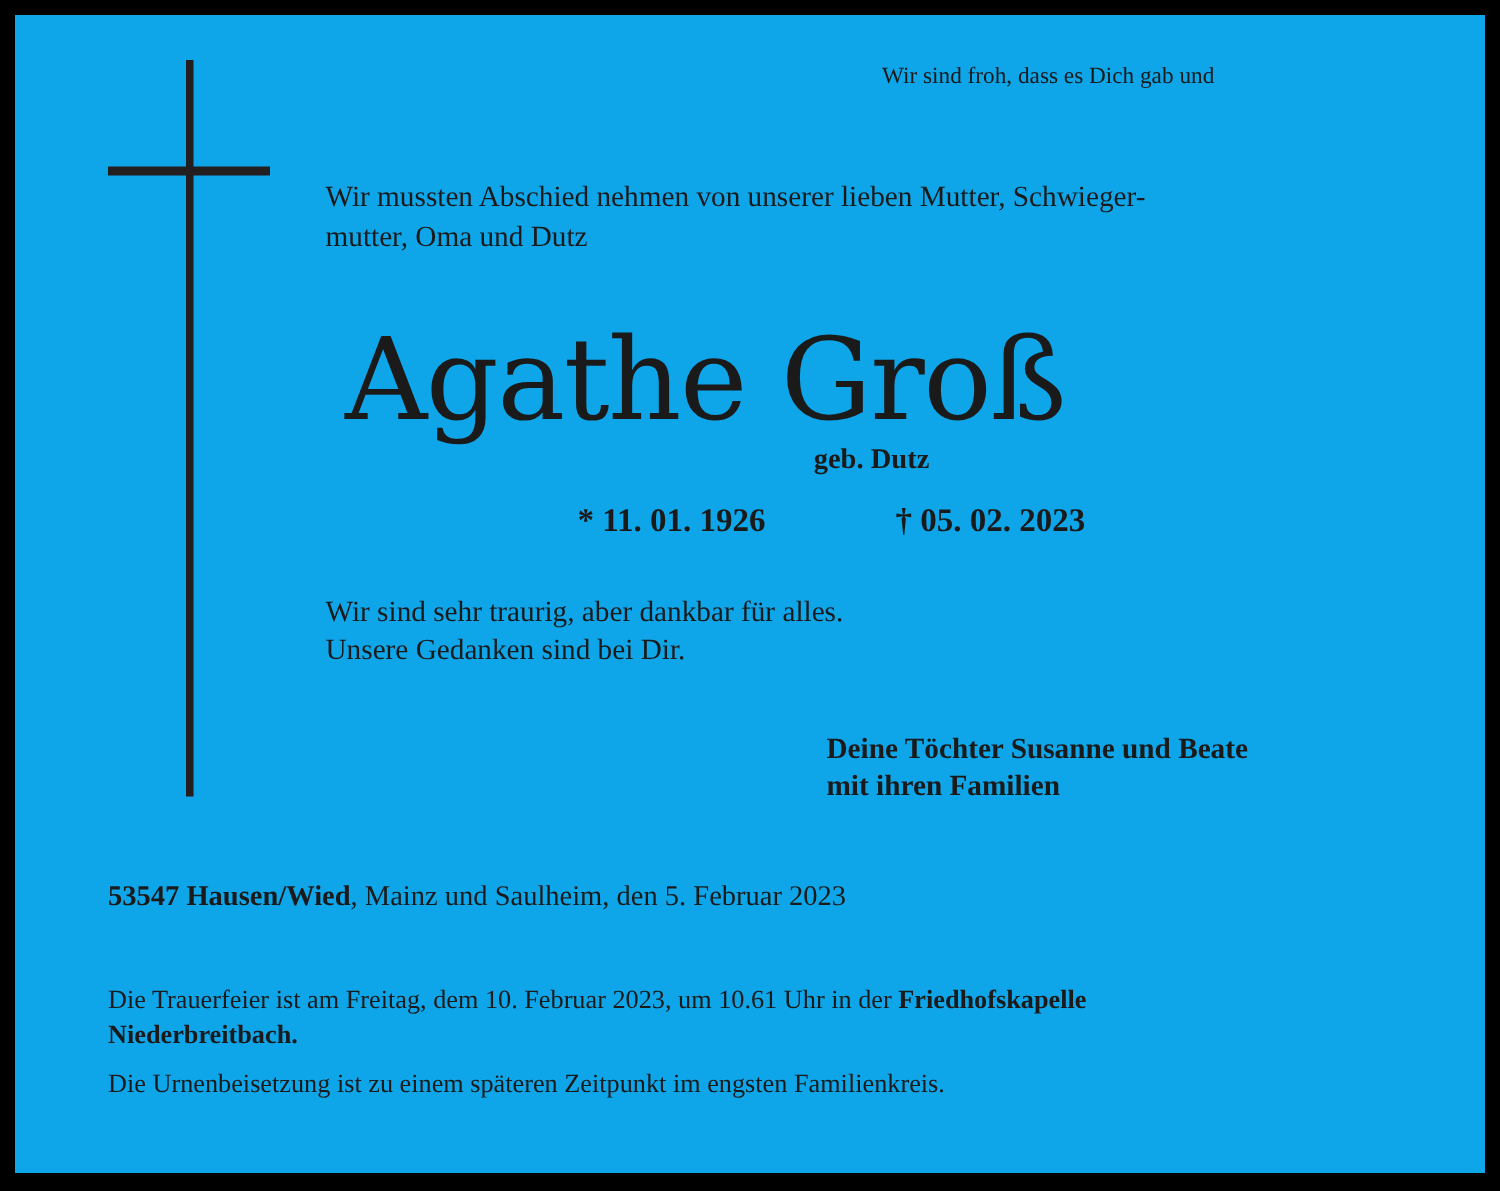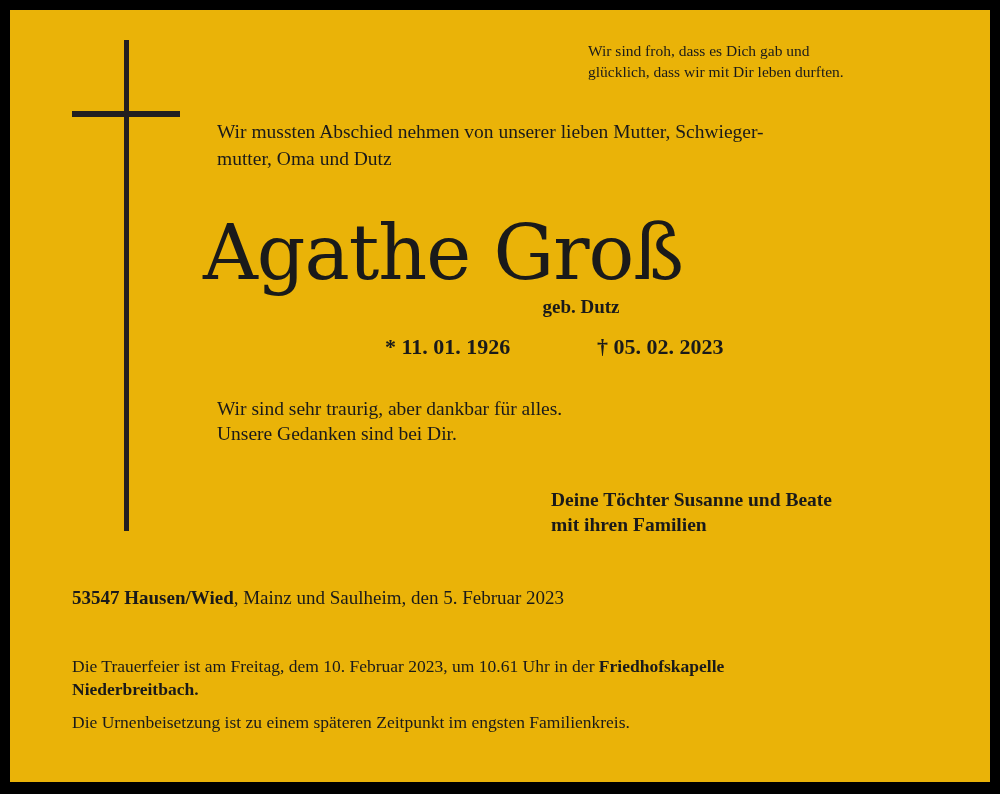--- a/index.html
+++ b/index.html
@@ -1,23 +1,23 @@
 <!DOCTYPE html>
 <html><head>
 <meta charset="utf-8">
 <style>
   html, body { margin: 0; padding: 0; }
   body { width: 1000px; height: 794px; background: #000; position: relative; overflow: hidden; font-family: "DejaVu Serif", "Liberation Serif", serif; color: #1a1a1a; }
-  .page { position: absolute; left: 10px; top: 10px; width: 980px; height: 772px; background: #eab308; }
+  .page { position: absolute; left: 10px; top: 10px; width: 980px; height: 772px; background: #0ea5e9; }
   .abs { position: absolute; white-space: nowrap; }
   .cross-v { position: absolute; left: 114px; top: 30px; width: 5px; height: 491px; background: #231f20; }
   .cross-h { position: absolute; left: 62px; top: 101px; width: 108px; height: 6px; background: #231f20; }
   .motto { left: 578px; top: 30px; font-size: 15.5px; line-height: 21px; font-family: "Liberation Serif", serif; }
   .intro { left: 207px; top: 108px; font-size: 19.5px; line-height: 27px; font-family: "Liberation Serif", serif; }
-  .name { left: 0; width: 786px; top: 198px; text-align: center; font-size: 76px; line-height: 90px; font-family: "DejaVu Serif", serif; font-weight: normal; letter-spacing: -1px; }
+  .name { left: 0; width: 786px; top: 198px; text-align: center; font-size: 76px; line-height: 90px; font-family: "DejaVu Serif", serif; font-weight: normal; letter-spacing: -1px; padding-left: 27px; }
   .name-inner { margin-left: 80px; }
   .maiden { left: 0; width: 980px; top: 286px; text-align: center; font-size: 19px; font-weight: bold; font-family: "Liberation Serif", serif; padding-left: 40px; }
   .maiden-inner { margin-left: 82px; }
   .birth { left: 375px; top: 324px; font-size: 22px; font-weight: bold; font-family: "Liberation Serif", serif; }
   .death { left: 587px; top: 324px; font-size: 22px; font-weight: bold; font-family: "Liberation Serif", serif; }
   .sad { left: 207px; top: 386px; font-size: 19.5px; line-height: 25px; font-family: "Liberation Serif", serif; }
   .sign { left: 541px; top: 477px; font-size: 19.5px; line-height: 25px; font-weight: bold; font-family: "Liberation Serif", serif; }
   .place { left: 62px; top: 575px; font-size: 19px; line-height: 25px; font-family: "Liberation Serif", serif; }
   .funeral { left: 62px; top: 645px; font-size: 17.5px; line-height: 23px; font-family: "Liberation Serif", serif; }
   .urn { left: 62px; top: 701px; font-size: 17.5px; line-height: 23px; font-family: "Liberation Serif", serif; }
@@ -29,21 +29,20 @@
 
 <div class="page">
 
   <div>
     <div class="cross-v"></div>
     <div class="cross-h"></div>
   </div>
 
   <div class="abs motto">
     <div>Wir sind froh, dass es Dich gab und</div>
-    <div>glücklich, dass wir mit Dir leben durften.</div>
   </div>
 
   <div class="abs intro">
     <div>Wir mussten Abschied nehmen von unserer lieben Mutter, Schwieger-</div>
     <div>mutter, Oma und Dutz</div>
   </div>
 
   <div class="abs name">
     <span class="name-inner">Agathe Groß</span>
   </div>

